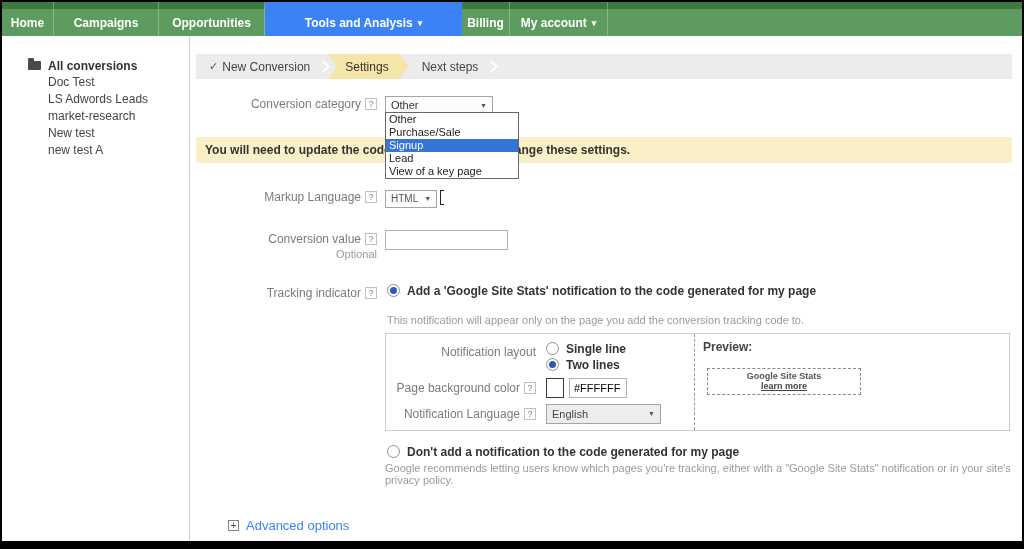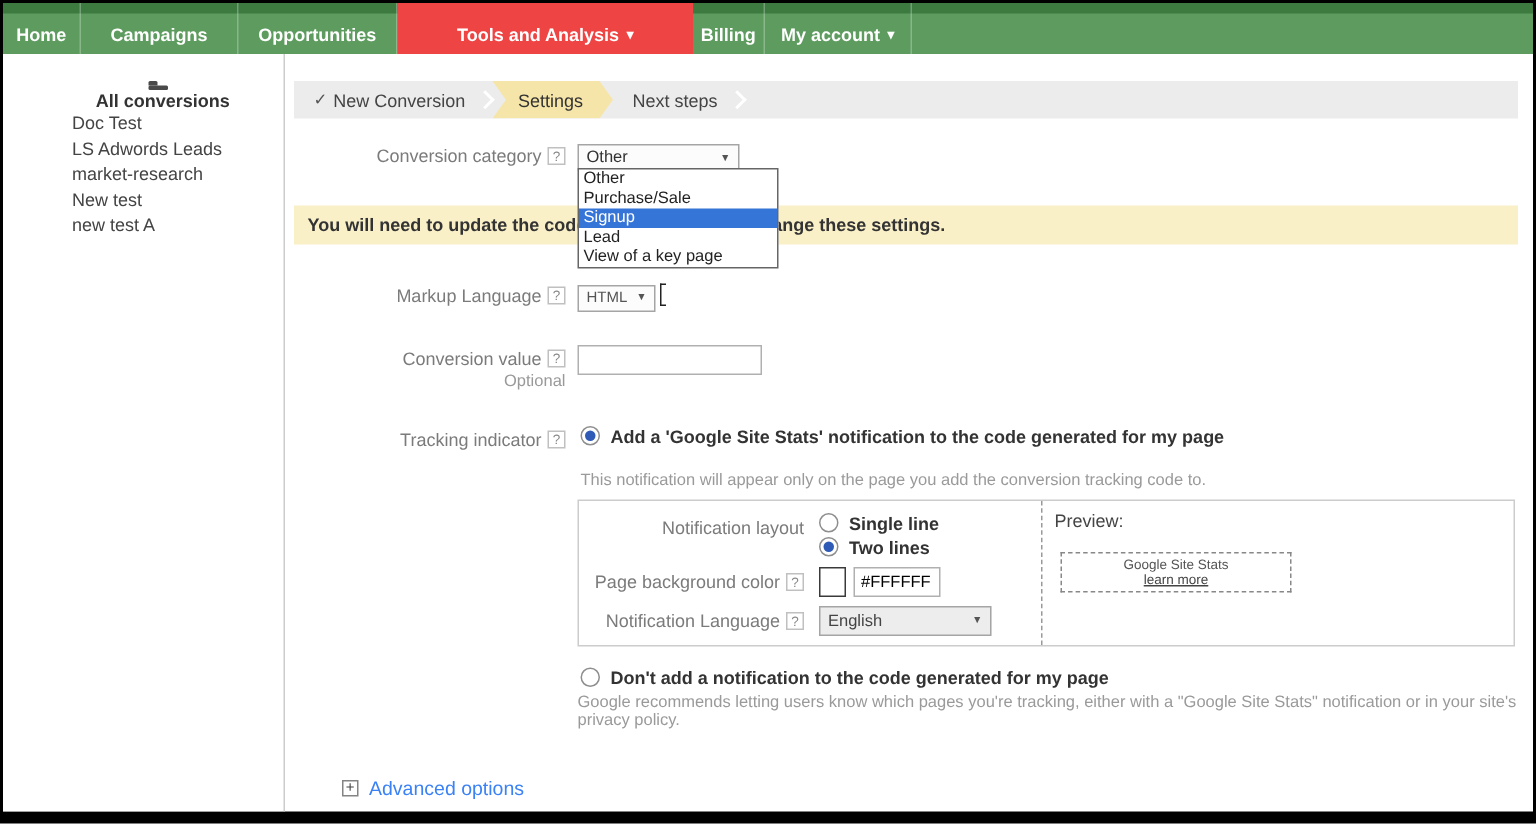--- a/index.html
+++ b/index.html
@@ -19,28 +19,28 @@
   .nav { position:relative; height:34px; background:#5d9c5e; }
   .nav::before { content:""; position:absolute; top:0; left:0; right:0; height:7px; background:#3c7a40; }
   .nav-items { position:relative; display:flex; height:100%; }
   .nav-item {
     height:100%; padding-top:7px;
     display:flex; align-items:center; justify-content:center;
     color:#fff; font-size:12px; font-weight:bold;
     border-right:1px solid rgba(255,255,255,0.28);
     cursor:pointer; white-space:nowrap;
   }
-  .nav-item.selected { background:#ef4444; border-right:none; padding-top:7px; }
+  .nav-item.selected { background:#3b82f6; border-right:none; padding-top:7px; }
   .nav-arrow { font-size:9px; margin-left:5px; color:#fff; }
   .w1{width:52px}.w2{width:105px}.w3{width:106px}.w4{width:197px}.w5{width:48px}.w6{width:98px}
 
   
   .content { display:flex; height:505px; }
   .sidebar { width:188px; border-right:1px solid #ccc; padding-top:21px; font-size:12px; background:#fff; }
-  .sb-root { display:flex; align-items:center; padding-left:26px; font-weight:bold; color:#333; height:17px; cursor:pointer;flex-direction:column; }
+  .sb-root { display:flex; align-items:center; padding-left:26px; font-weight:bold; color:#333; height:17px; cursor:pointer; }
   .folder-icon { width:13px; height:9px; background:#4a4a4a; position:relative; border-radius:1px; margin-right:7px; display:inline-block; }
   .folder-icon::before { content:""; position:absolute; top:-3px; left:0; width:6px; height:3px; background:#4a4a4a; border-radius:1px 1px 0 0; }
   .sb-item { padding-left:46px; color:#444; height:17px; line-height:17px; cursor:pointer; }
 
   .main { flex:1; padding:0 10px 0 6px; position:relative; }
 
   
   .steps { margin-top:18px; height:25px; background:#ececec; display:flex; align-items:stretch; font-size:12px; color:#444; }
   .step { display:flex; align-items:center; padding:0 13px; cursor:pointer; white-space:nowrap; }
   .step-check { color:#555; margin-right:4px; font-size:11px; }
@@ -88,21 +88,21 @@
   .radio-row .radio { margin-right:7px; }
   .helper { font-size:11px; color:#9a9a9a; margin-top:16px; }
 
   .track-box { margin-top:7px; margin-left:-2px; width:625px; border:1px solid #ccc; display:flex; min-height:92px; }
   .box-left { width:308px; padding:6px 0 6px 0; }
   .box-row { display:flex; align-items:flex-start; margin-top:6px; }
   .box-label { width:150px; text-align:right; color:#7b7b7b; font-size:12px; padding-top:3px; flex-shrink:0; }
   .box-ctrl { margin-left:10px; }
   .swatch { width:18px; height:20px; border:1px solid #3a3a3a; background:#fff; display:inline-block; vertical-align:middle; cursor:pointer; }
   .hexinput { border:1px solid #b0b0b0; height:20px; width:58px; font-size:11px; padding:0 4px; margin-left:5px; vertical-align:middle; font-family:"Liberation Sans", sans-serif; }
-  .box-right { flex:1; border-left:1px dashed #999; padding:6px 8px; }
+  .box-right { flex:1; border-left:1px dashed #999; padding:6px 8px;font-weight:bold; }
   .preview-label { font-size:12px; color:#444; }
   .preview-box { margin-top:14px; margin-left:4px; width:154px; border:1px dashed #888; text-align:center; font-size:9px; color:#555; padding:2px 0 3px; }
   .preview-link { text-decoration:underline; color:#444; }
 
   .adv-row { margin-top:32px; display:flex; align-items:center; margin-left:32px; cursor:pointer; }
   .plus-icon { width:11px; height:11px; border:1px solid #848484; color:#444; font-size:10px; line-height:9px; text-align:center; background:#fff; display:inline-block; }
   .adv-link { color:#3b82f6; font-size:13px; margin-left:7px; }
 </style>
 </head>
 <body>

